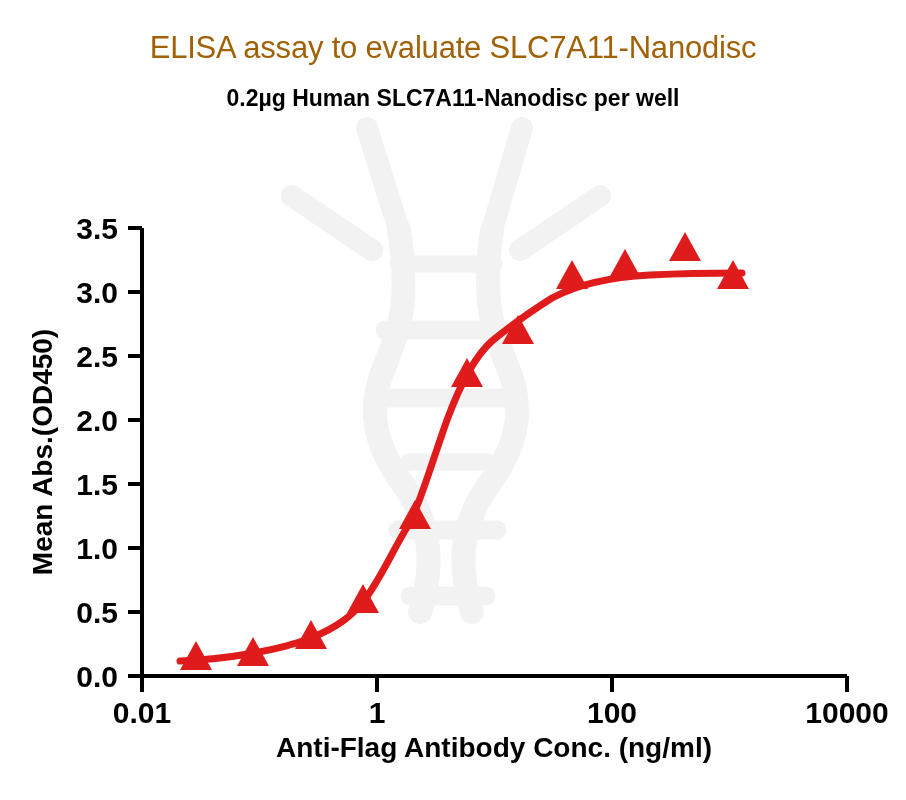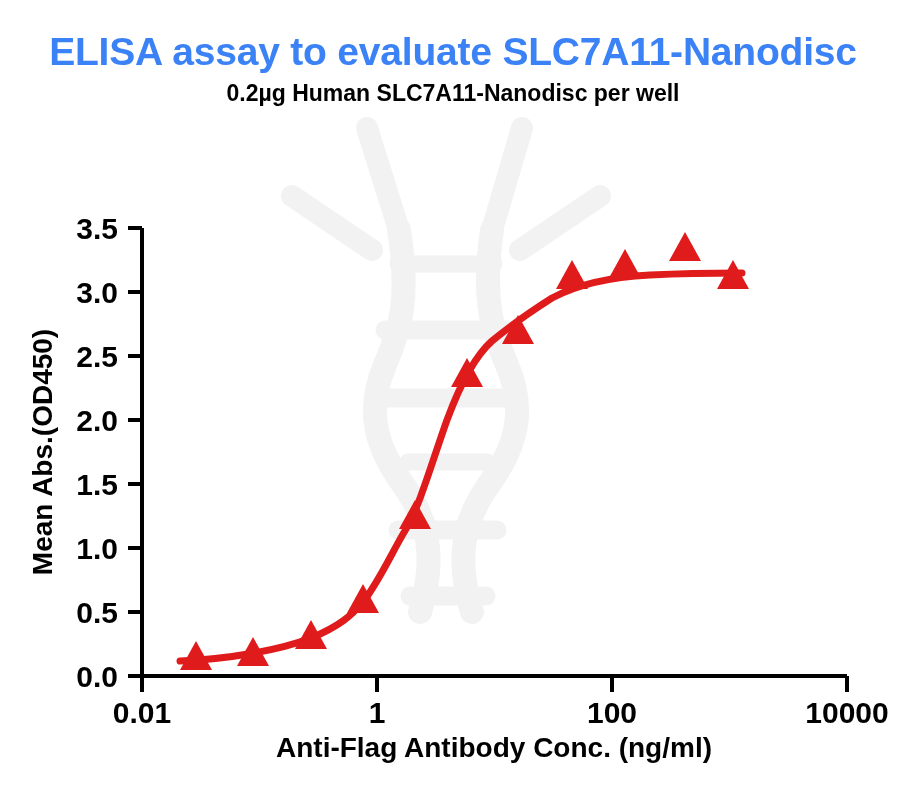--- a/index.html
+++ b/index.html
@@ -22,32 +22,32 @@
   }
   .title-block {
     position: absolute;
     left: 0;
     top: 30px;
     width: 906px;
     text-align: center;
     pointer-events: none;
   }
   .title-main {
-    font-size: 39px;
-    font-weight: bold;
-    color: #3b82f6;
+    font-size: 31px;
+    font-weight: normal;
+    color: #a16207;
     letter-spacing: -0.2px;
     line-height: 1.15;
   }
   .title-sub {
     font-size: 23px;
     font-weight: bold;
     color: #000000;
     line-height: 1.2;
-    margin-top: 5px;
+    margin-top: 19px;
   }
   svg.plot {
     position: absolute;
     left: 0;
     top: 0;
     width: 906px;
     height: 800px;
   }
   text.tick-label {
     font-family: "Liberation Sans", sans-serif;

